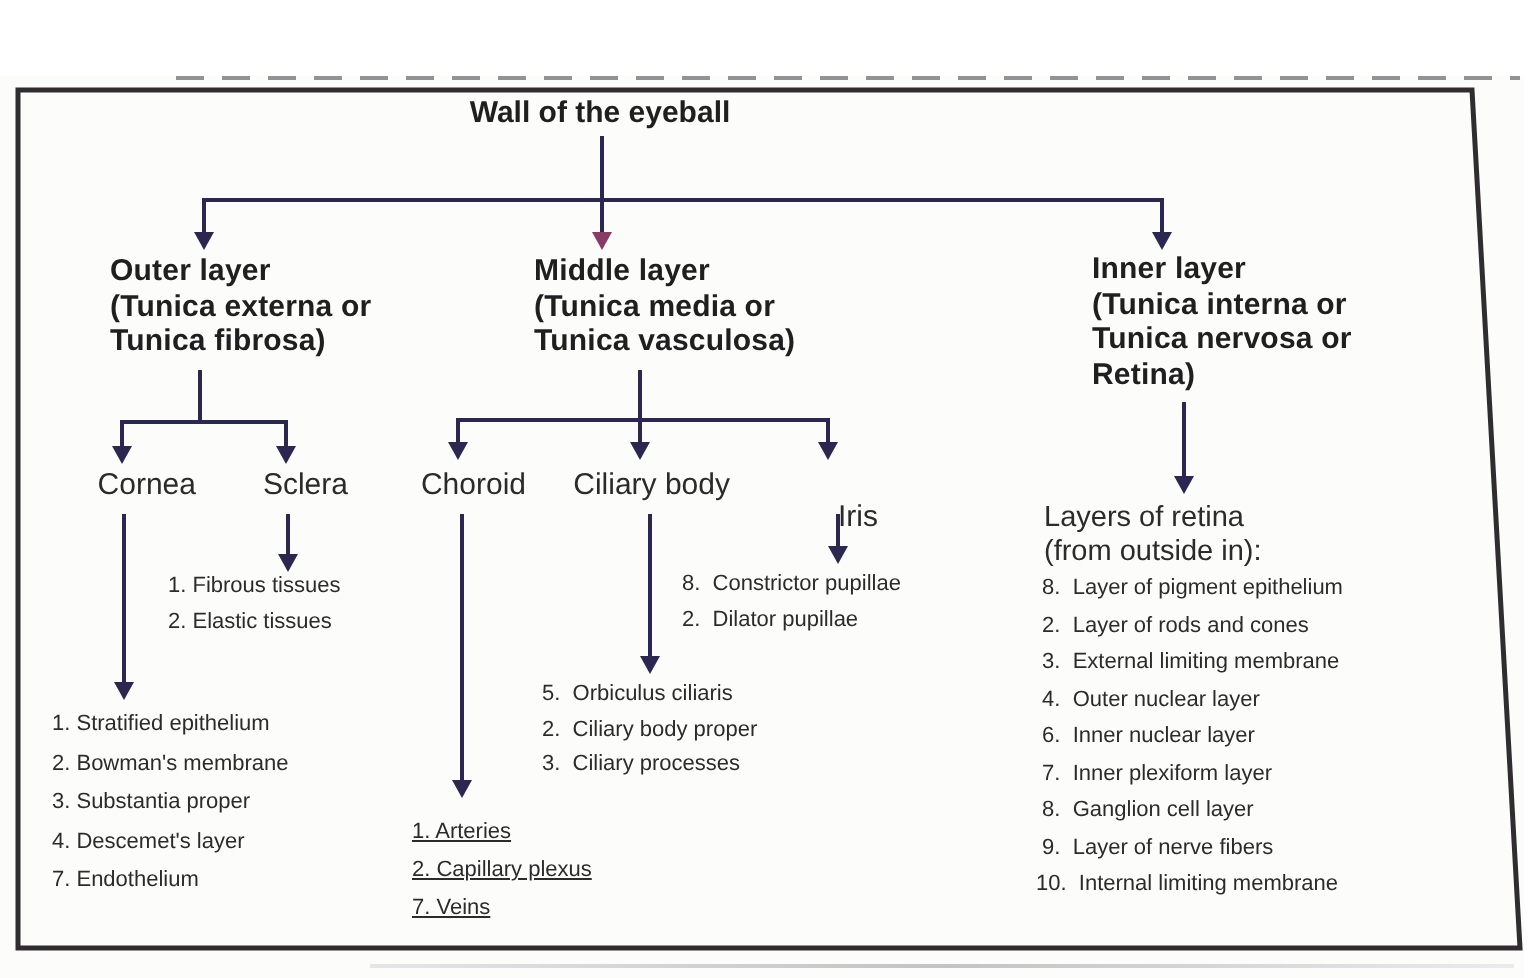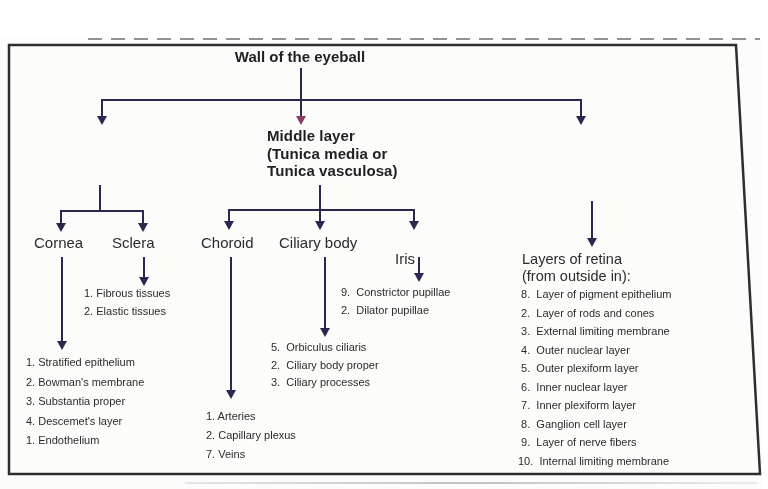--- a/index.html
+++ b/index.html
@@ -21,21 +21,21 @@
   }
   .arrow.accent { border-top-color:var(--line-accent,#8a3a64); }
   .node-title {
     position:absolute; font-weight:bold; font-size:15px; line-height:17.5px;
     white-space:pre-line; letter-spacing:.1px; color:#1f1f1f;
   }
   .root-label {
     position:absolute; left:192px; top:10px; width:216px; text-align:center;
     font-weight:bold; font-size:15px; color:#1f1f1f;
   }
-  .leaf { position:absolute; font-size:15px; text-align:left; }
+  .leaf { position:absolute; font-size:15px; text-align:right; }
   .list { position:absolute; font-size:11px; }
   .list > div { white-space:pre; }
   .retina-heading { position:absolute; font-size:14.5px; line-height:16.5px; white-space:pre-line; }
   .watermark {
     position:absolute; left:0; top:451px; width:714px; text-align:center;
     font-family:"Liberation Serif",serif; font-weight:bold; font-size:28px;
     letter-spacing:.5px; color:var(--watermark-green,#4cd83a);
   }
   .artifact { position:absolute; }
 </style>
@@ -57,38 +57,41 @@
 
   <div class="vline" style="left:300px; top:30px; height:32px;"></div>
   <div class="hline" style="left:101px; top:61px; width:481px;"></div>
   <div class="vline" style="left:101px; top:61px; height:17px;"></div>
   <div class="arrow" style="left:97px; top:78px;"></div>
   <div class="vline" style="left:300px; top:61px; height:17px;"></div>
   <div class="arrow accent" style="left:296px; top:78px;"></div>
   <div class="vline" style="left:580px; top:61px; height:17px;"></div>
   <div class="arrow" style="left:576px; top:78px;"></div>
 
+  <div class="node-title" style="left:55px; top:89px;">Outer layer
+(Tunica externa or
+Tunica fibrosa)</div>
   <div class="vline" style="left:99px; top:147px; height:26px;"></div>
   <div class="hline" style="left:60px; top:172px; width:84px;"></div>
   <div class="vline" style="left:60px; top:172px; height:13px;"></div>
   <div class="arrow" style="left:56px; top:185px;"></div>
   <div class="vline" style="left:142px; top:172px; height:13px;"></div>
   <div class="arrow" style="left:138px; top:185px;"></div>
 
   <div class="leaf" style="left:34px; top:196px; width:64px;">Cornea</div>
   <div class="leaf" style="left:112px; top:196px; width:62px;">Sclera</div>
 
   <div class="vline" style="left:61px; top:219px; height:84px;"></div>
   <div class="arrow" style="left:57px; top:303px;"></div>
   <div class="list" style="left:26px; top:315px; line-height:19.5px;">
     <div>1. Stratified epithelium</div>
     <div>2. Bowman's membrane</div>
     <div>3. Substantia proper</div>
     <div>4. Descemet's layer</div>
-    <div>1. Endothelium</div>
+    <div>7. Endothelium</div>
   </div>
 
   <div class="vline" style="left:143px; top:219px; height:20px;"></div>
   <div class="arrow" style="left:139px; top:239px;"></div>
   <div class="list" style="left:84px; top:246px; line-height:18px;">
     <div>1. Fibrous tissues</div>
     <div>2. Elastic tissues</div>
   </div>
 
   <div class="node-title" style="left:267px; top:89px;">Middle layer
@@ -103,51 +106,54 @@
   <div class="vline" style="left:413px; top:171px; height:12px;"></div>
   <div class="arrow" style="left:409px; top:183px;"></div>
 
   <div class="leaf" style="left:201px; top:196px; width:62px;">Choroid</div>
   <div class="leaf" style="left:279px; top:196px; width:86px;">Ciliary body</div>
   <div class="leaf" style="left:395px; top:212px; width:44px;">Iris</div>
 
   <div class="vline" style="left:418px; top:219px; height:16px;"></div>
   <div class="arrow" style="left:414px; top:235px;"></div>
   <div class="list" style="left:341px; top:246px; line-height:17.5px;">
-    <div>9.  Constrictor pupillae</div>
+    <div>8.  Constrictor pupillae</div>
     <div>2.  Dilator pupillae</div>
   </div>
 
   <div class="vline" style="left:324px; top:219px; height:71px;"></div>
   <div class="arrow" style="left:320px; top:290px;"></div>
   <div class="list" style="left:271px; top:301px; line-height:17.5px;">
     <div>5.  Orbiculus ciliaris</div>
     <div>2.  Ciliary body proper</div>
     <div>3.  Ciliary processes</div>
   </div>
 
   <div class="vline" style="left:230px; top:219px; height:133px;"></div>
   <div class="arrow" style="left:226px; top:352px;"></div>
-  <div class="list" style="left:206px; top:369px; line-height:19px;">
+  <div class="list" style="left:206px; top:369px; line-height:19px;text-decoration:underline;">
     <div>1. Arteries</div>
     <div>2. Capillary plexus</div>
     <div>7. Veins</div>
   </div>
 
+  <div class="node-title" style="left:546px; top:88px;">Inner layer
+(Tunica interna or
+Tunica nervosa or
+Retina)</div>
   <div class="vline" style="left:591px; top:163px; height:37px;"></div>
   <div class="arrow" style="left:587px; top:200px;"></div>
 
   <div class="retina-heading" style="left:522px; top:213px;">Layers of retina
 (from outside in):</div>
   <div class="list" style="left:518px; top:247px; line-height:18.5px;">
     <div> 8.  Layer of pigment epithelium</div>
     <div> 2.  Layer of rods and cones</div>
     <div> 3.  External limiting membrane</div>
     <div> 4.  Outer nuclear layer</div>
-    <div> 5.  Outer plexiform layer</div>
     <div> 6.  Inner nuclear layer</div>
     <div> 7.  Inner plexiform layer</div>
     <div> 8.  Ganglion cell layer</div>
     <div> 9.  Layer of nerve fibers</div>
     <div>10.  Internal limiting membrane</div>
   </div>
 
   <div class="watermark">AnatomyStudyGuide.com</div>
 
 </div>

